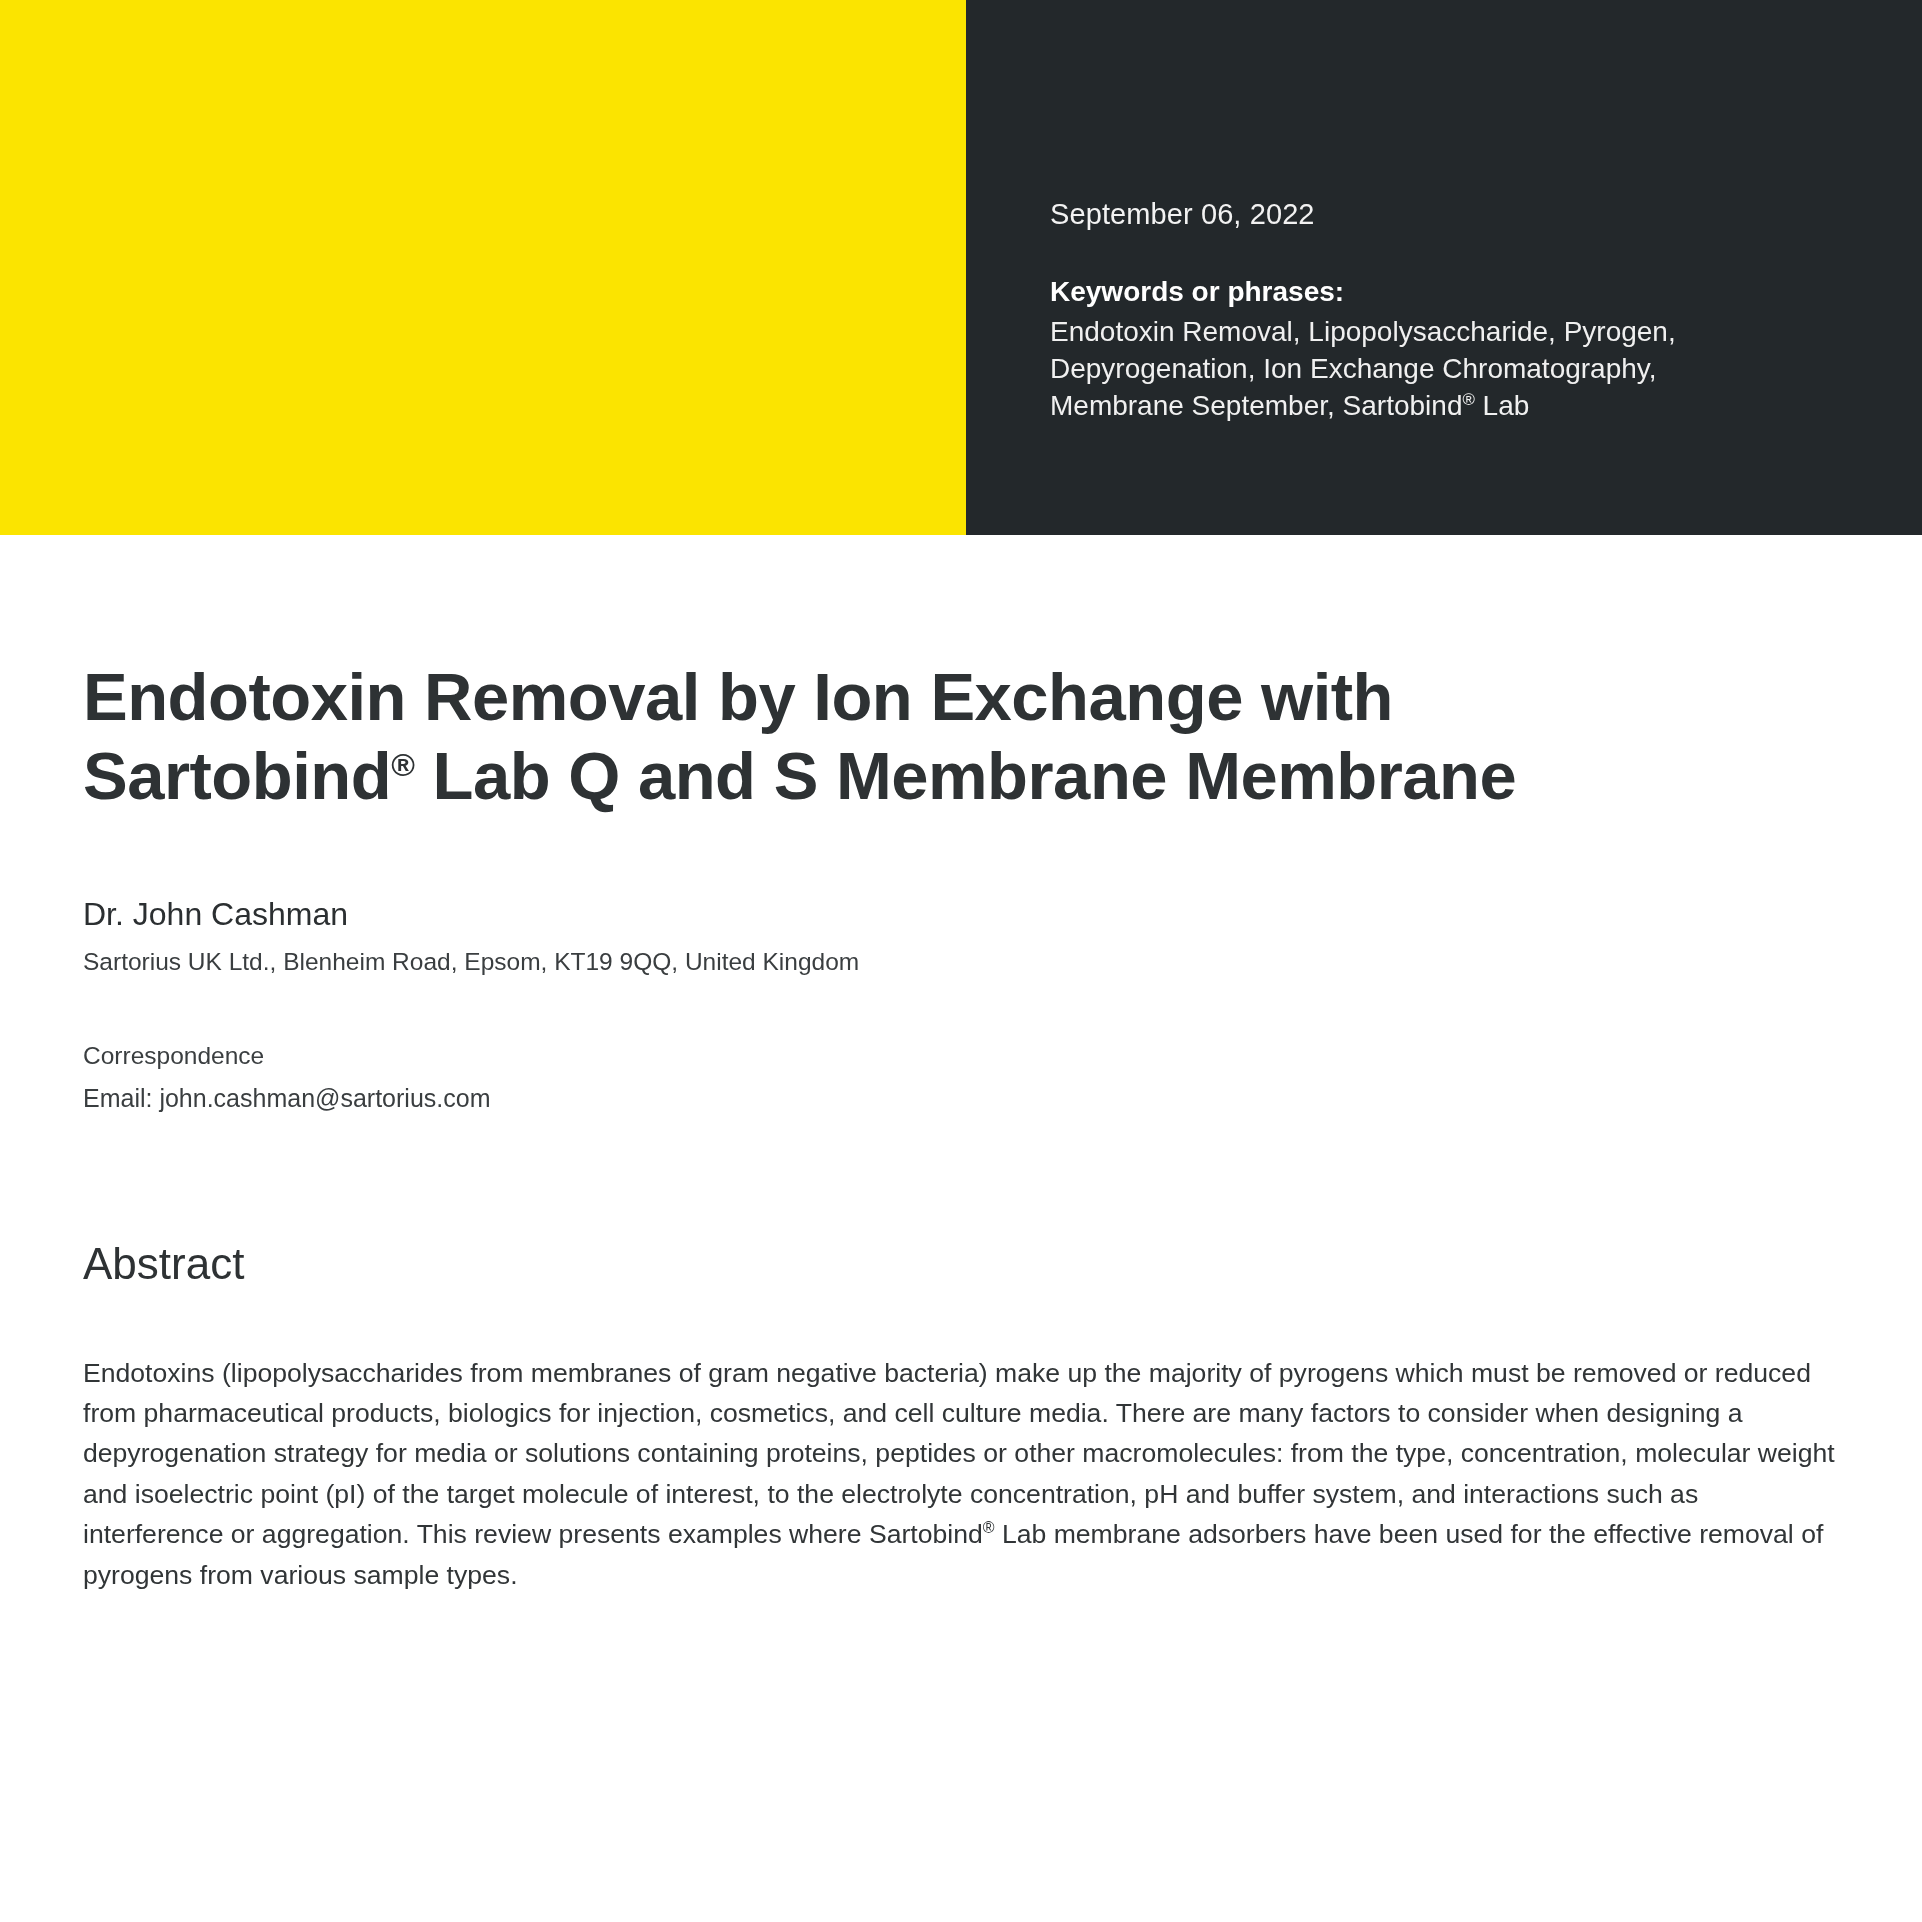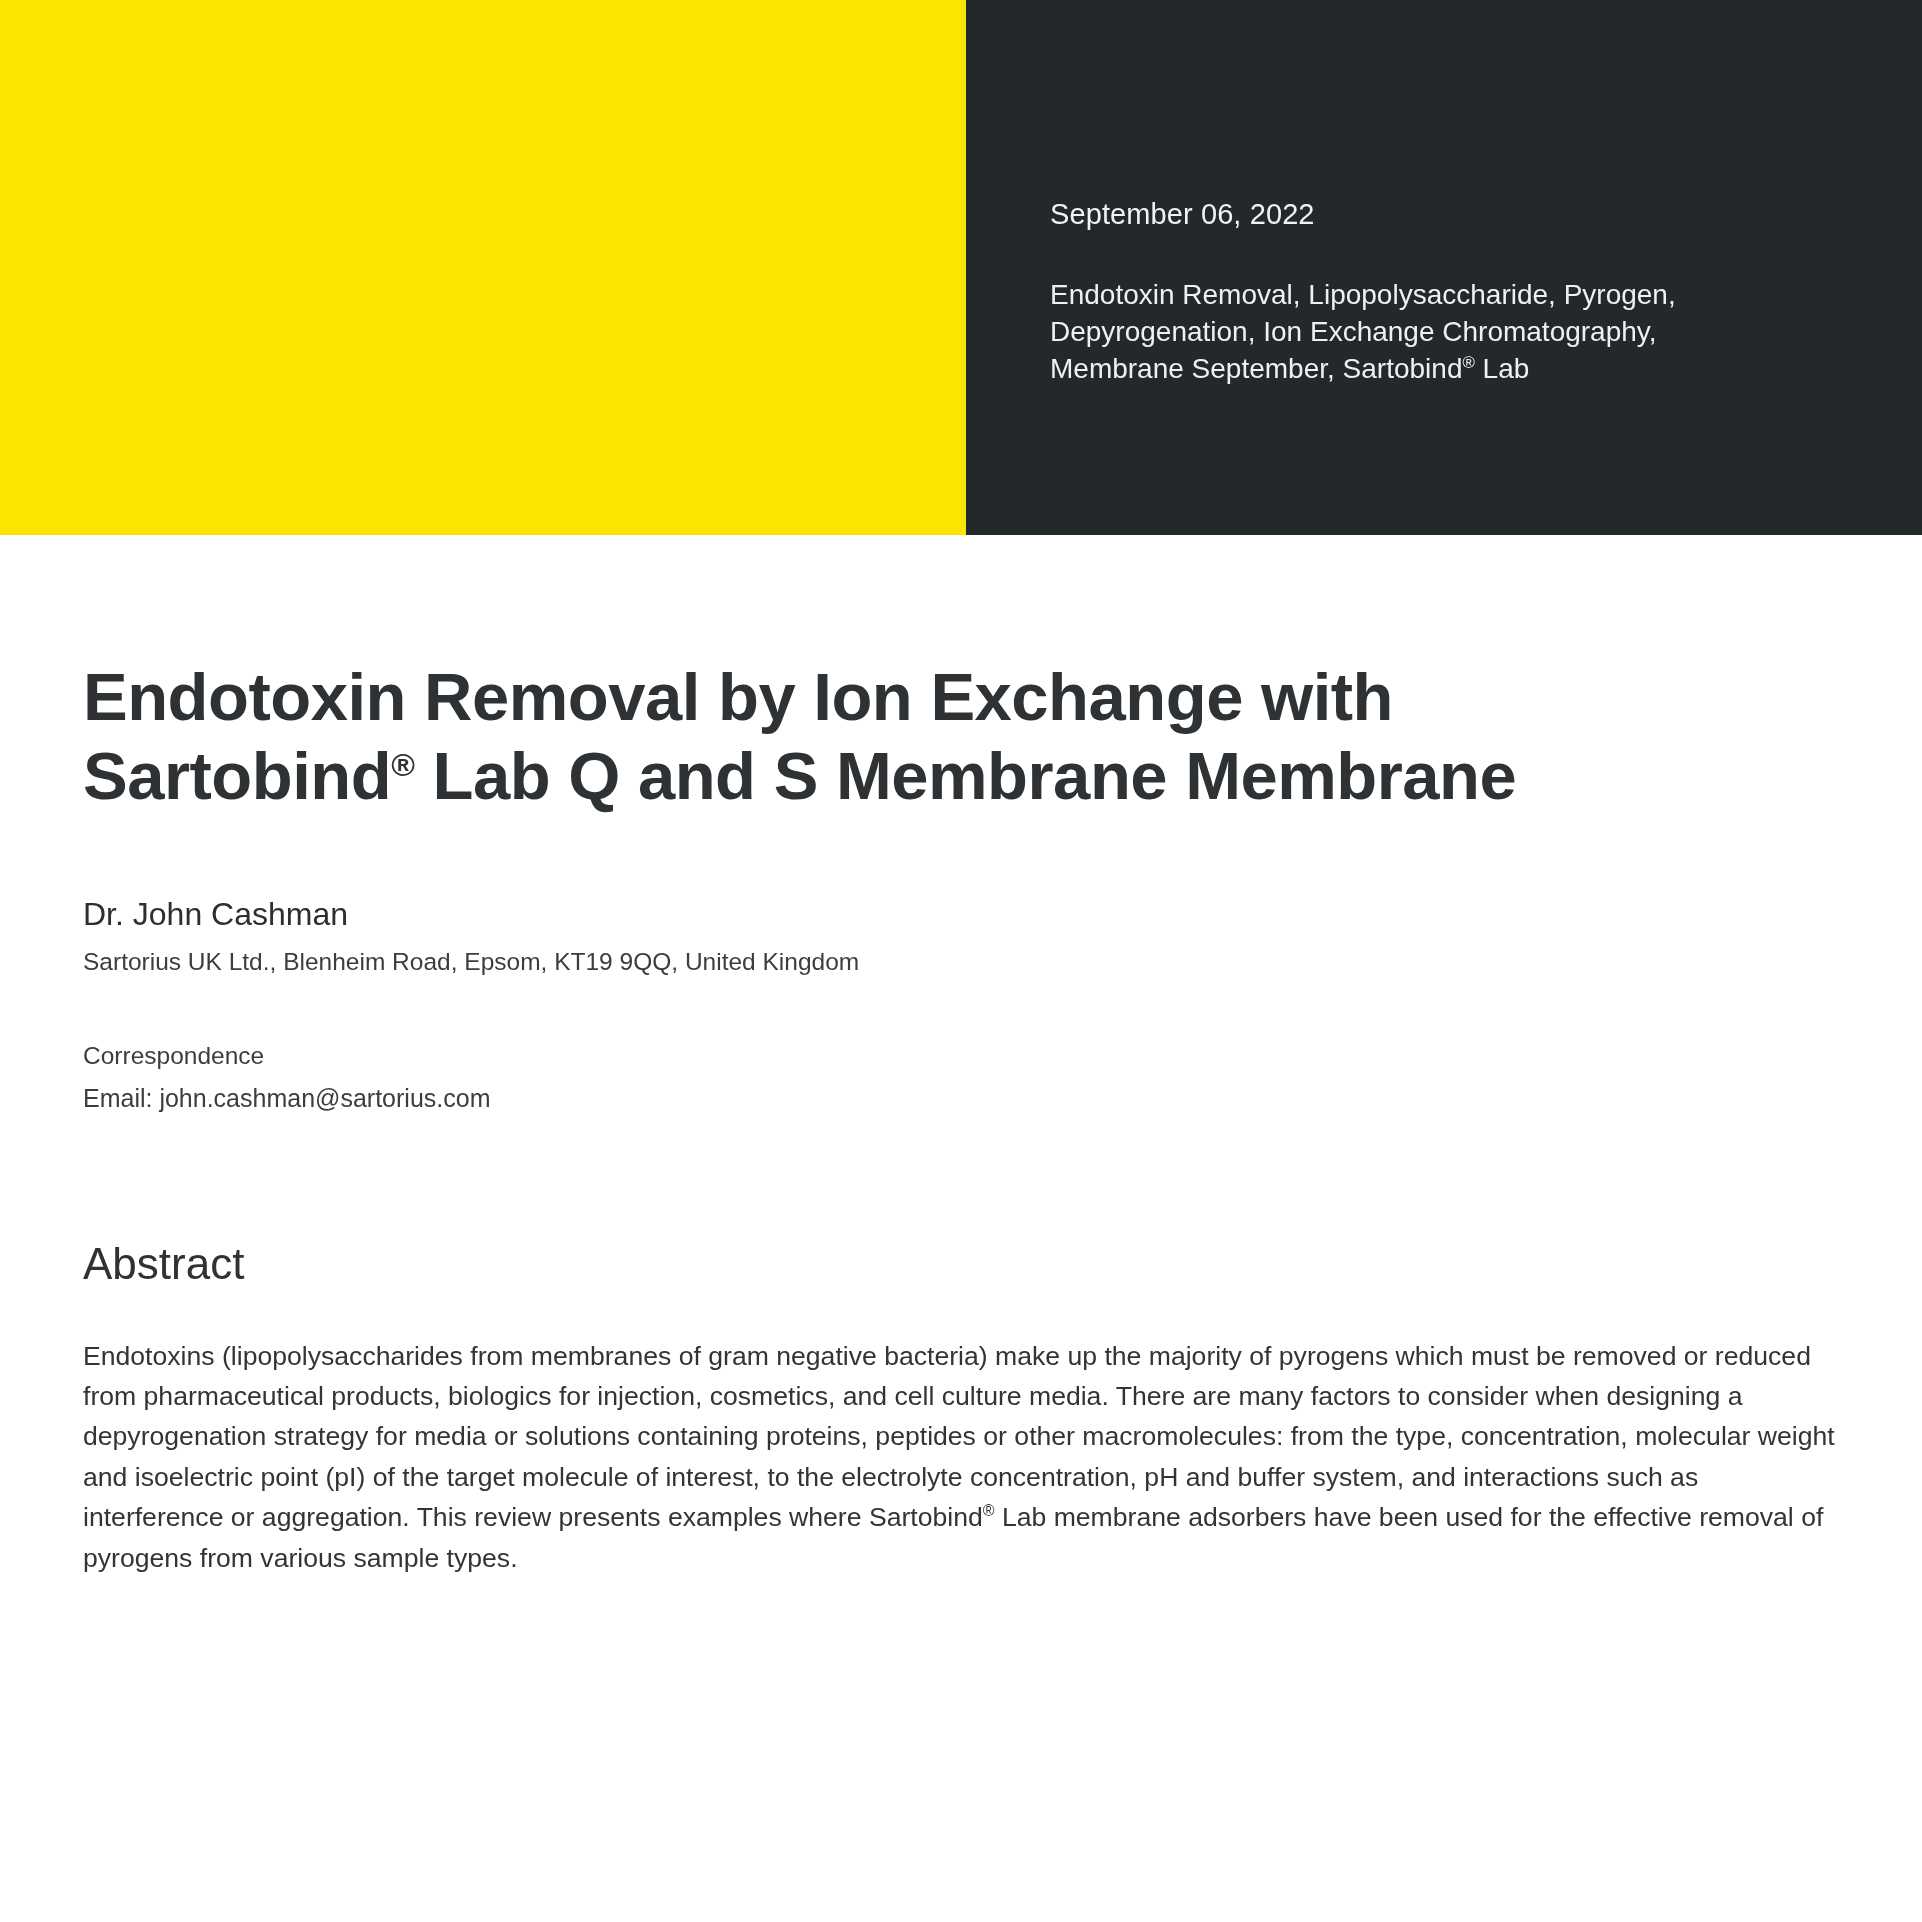--- a/index.html
+++ b/index.html
@@ -113,21 +113,21 @@
   }
 
   .abstract-heading {
     margin-top: 126px;
     font-size: 44px;
     font-weight: 400;
     color: #2e3234;
   }
 
   .abstract-body {
-    margin-top: 47px;
+    margin-top: 64px;
     font-size: 26.6px;
     line-height: 1.52;
     color: #313537;
     max-width: 1754px;
     text-align: left;
   }
   .abstract-body sup {
     font-size: 0.6em;
     vertical-align: super;
   }
@@ -135,20 +135,21 @@
 </head>
 <body>
 
 <div class="page">
 
   <div class="header-band">
     <div class="header-yellow"></div>
     <div class="header-dark">
       <div class="header-text">
         <div class="header-date">September 06, 2022</div>
+        <div class="kw-title">Keywords or phrases:</div>
         <div class="kw-line">Endotoxin Removal, Lipopolysaccharide, Pyrogen,</div>
         <div class="kw-line">Depyrogenation, Ion Exchange Chromatography,</div>
         <div class="kw-line"><span>Membrane September, Sartobind</span><sup>®</sup><span> Lab</span></div>
       </div>
     </div>
   </div>
 
   <div class="body-wrap">
 
     <h1 class="doc-title">

